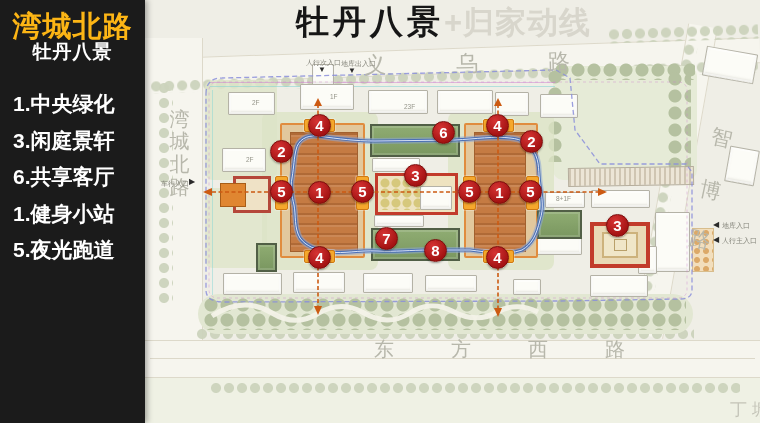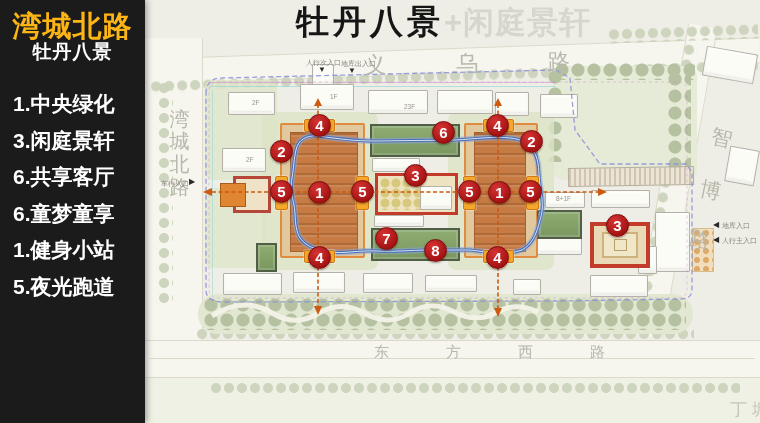--- a/index.html
+++ b/index.html
@@ -183,21 +183,21 @@
     <div class="marker" style="left:458px;top:180px;">5</div>
     <div class="marker" style="left:488px;top:181px;">1</div>
     <div class="marker" style="left:519px;top:180px;">5</div>
     <div class="marker" style="left:375px;top:227px;">7</div>
     <div class="marker" style="left:424px;top:239px;">8</div>
     <div class="marker" style="left:308px;top:246px;">4</div>
     <div class="marker" style="left:486px;top:246px;">4</div>
 
     <div class="roadlabel" style="left:364px;top:48px;font-size:22px;letter-spacing:70px;transform:rotate(-1deg);">义乌路</div>
     <div class="roadlabel vert" style="left:167px;top:92px;font-size:20px;letter-spacing:23px;">湾城北路</div>
-    <div class="roadlabel" style="left:374px;top:343px;font-size:15px;letter-spacing:57px;">东方西路</div>
+    <div class="roadlabel" style="left:374px;top:336px;font-size:20px;letter-spacing:57px;">东方西路</div>
     <div class="roadlabel vert" style="left:697px;top:110px;font-size:21px;letter-spacing:52px;transform:rotate(12deg);">智博路</div>
     <div class="roadlabel" style="left:730px;top:398px;font-size:17px;letter-spacing:5px;color:#c4c4b8;">丁塘</div>
 
     <div class="tinylabel" style="left:306px;top:58px;">人行次入口</div>
     <div class="tinylabel" style="left:341px;top:59px;">地库出入口</div>
     <div class="tri" style="left:318px;top:65px;">▼</div>
     <div class="tri" style="left:348px;top:66px;">▼</div>
     <div class="tinylabel" style="left:161px;top:179px;">车行入口</div>
     <div class="tri" style="left:189px;top:177px;">▶</div>
     <div class="tri" style="left:713px;top:220px;">◀</div>
@@ -206,29 +206,28 @@
     <div class="tinylabel" style="left:722px;top:236px;">人行主入口</div>
 
     <div class="bldglabel" style="left:330px;top:93px;">1F</div>
     <div class="bldglabel" style="left:252px;top:99px;">2F</div>
     <div class="bldglabel" style="left:246px;top:156px;">2F</div>
     <div class="bldglabel" style="left:404px;top:103px;">23F</div>
     <div class="bldglabel" style="left:556px;top:195px;">8+1F</div>
   </div>
 
   <div class="map-header">
-    <span class="mh-black">牡丹八景</span><span class="mh-gray">+闲庭景轩</span>
+    <span class="mh-black">牡丹八景</span><span class="mh-gray">+归家动线</span>
   </div>
 
   <div class="sidebar">
     <div class="sb-title">湾城北路</div>
     <div class="sb-sub">牡丹八景</div>
     <div class="sb-list">
       <div class="sb-item">1.中央绿化</div>
       <div class="sb-item">3.闲庭景轩</div>
       <div class="sb-item">6.共享客厅</div>
-      <div class="sb-item">6.童梦童享</div>
       <div class="sb-item">1.健身小站</div>
       <div class="sb-item">5.夜光跑道</div>
     </div>
   </div>
 
 </div>
 
 </body></html>

